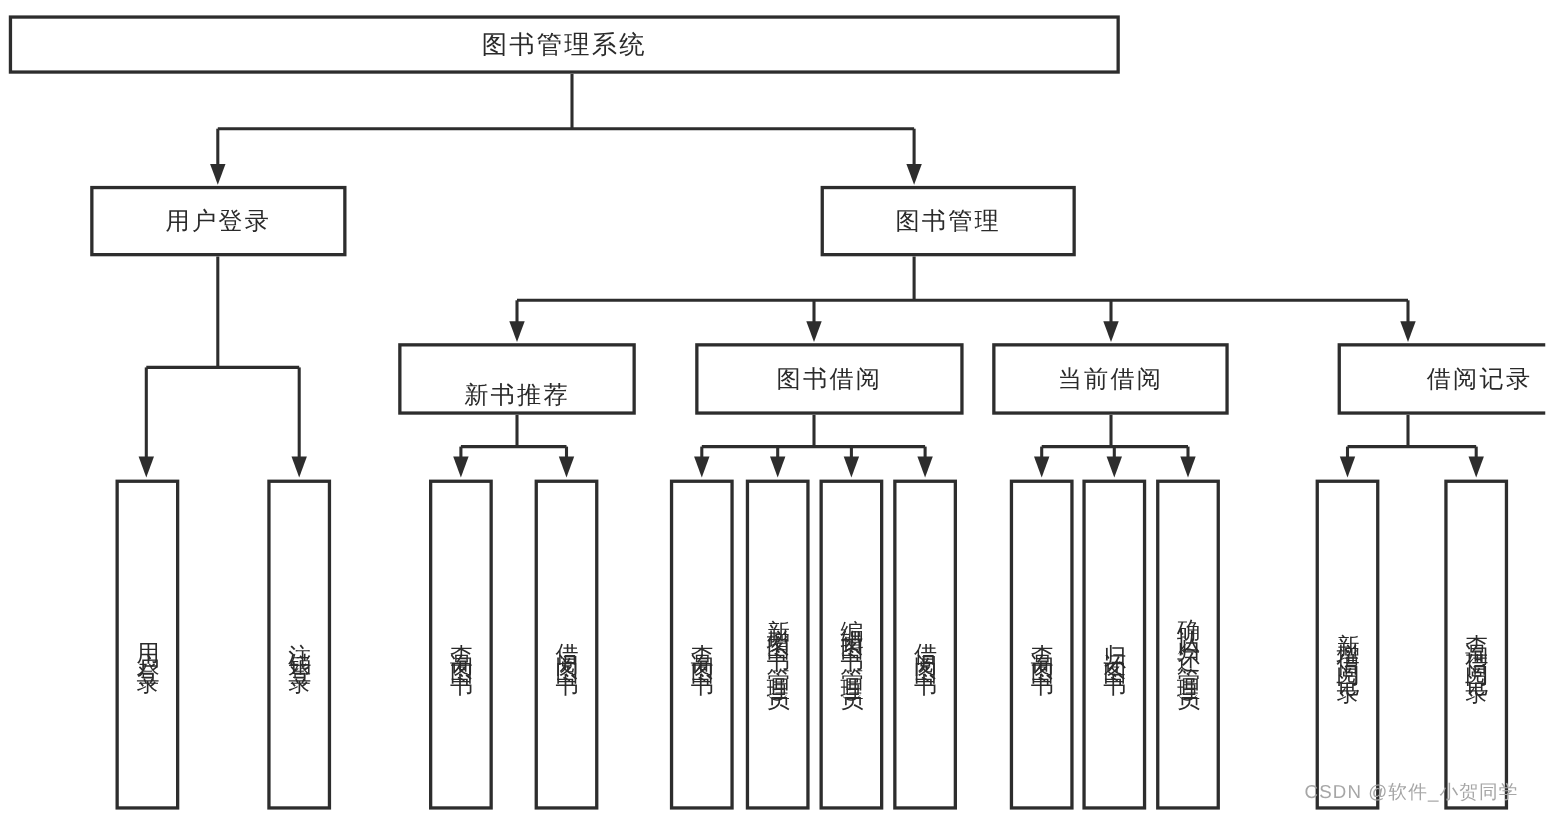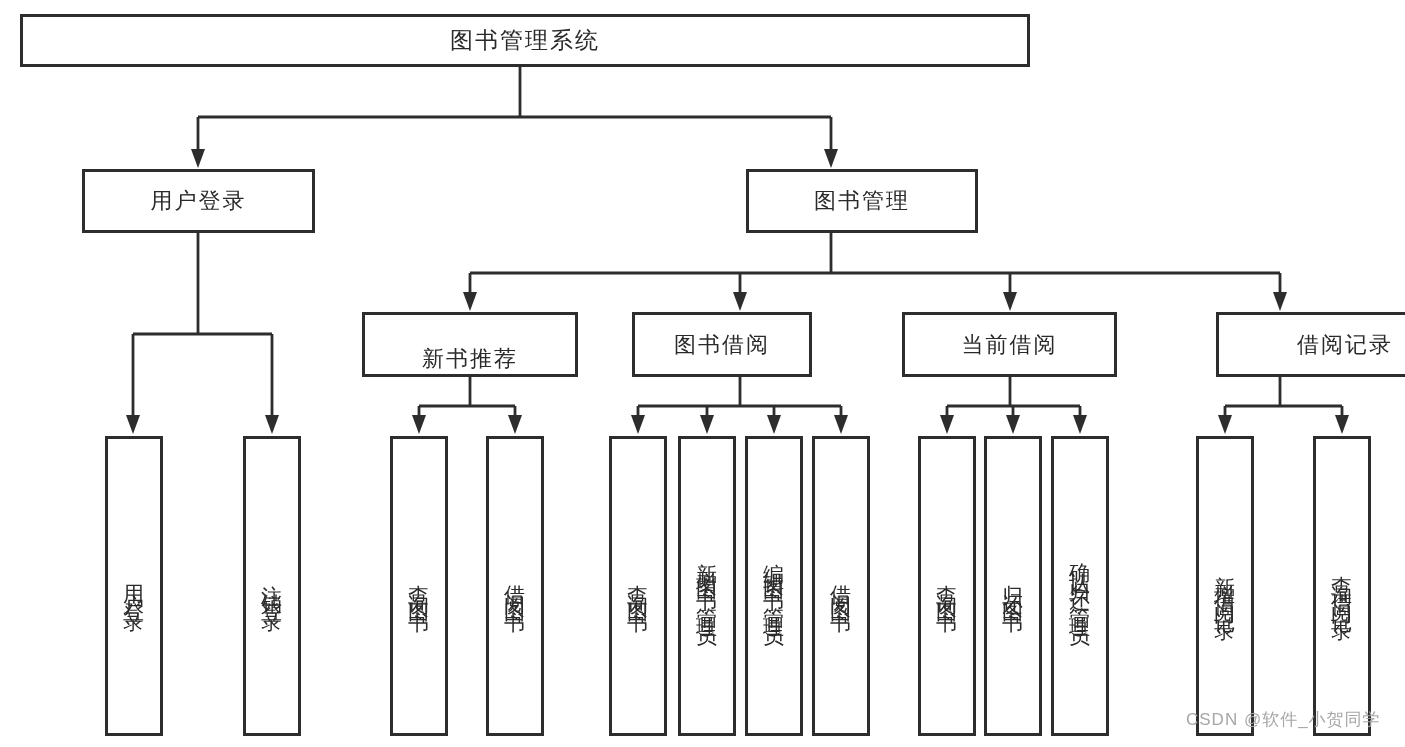--- a/index.html
+++ b/index.html
@@ -119,35 +119,35 @@
       <polygon points="767,415 781,415 774,434"></polygon>
       <polygon points="834,415 848,415 841,434"></polygon>
       <polygon points="940,415 954,415 947,434"></polygon>
       <polygon points="1006,415 1020,415 1013,434"></polygon>
       <polygon points="1073,415 1087,415 1080,434"></polygon>
       <polygon points="1218,415 1232,415 1225,434"></polygon>
       <polygon points="1335,415 1349,415 1342,434"></polygon>
     </g>
   </svg>
 
-  <div class="box h title" style="left:20px; top:14px; width:1010px; height:53px;">
+  <div class="box h title" style="left:8px; top:14px; width:1010px; height:53px;">
     <span>图书管理系统</span>
   </div>
 
   <div class="box h" style="left:82px; top:169px; width:233px; height:64px;">
     <span>用户登录</span>
   </div>
   <div class="box h" style="left:746px; top:169px; width:232px; height:64px;">
     <span>图书管理</span>
   </div>
 
   <div class="box h" style="left:362px; top:312px; width:216px; height:65px;align-items:flex-end;">
     <span>新书推荐</span>
   </div>
-  <div class="box h" style="left:632px; top:312px; width:180px; height:65px;">
+  <div class="box h" style="left:632px; top:312px; width:244px; height:65px;">
     <span>图书借阅</span>
   </div>
   <div class="box h" style="left:902px; top:312px; width:215px; height:65px;">
     <span>当前借阅</span>
   </div>
   <div class="box h" style="left:1216px; top:312px; width:258px; height:65px;">
     <span>借阅记录</span>
   </div>
 
   <div class="box v" style="left:105px; top:436px; width:58px; height:300px;">

